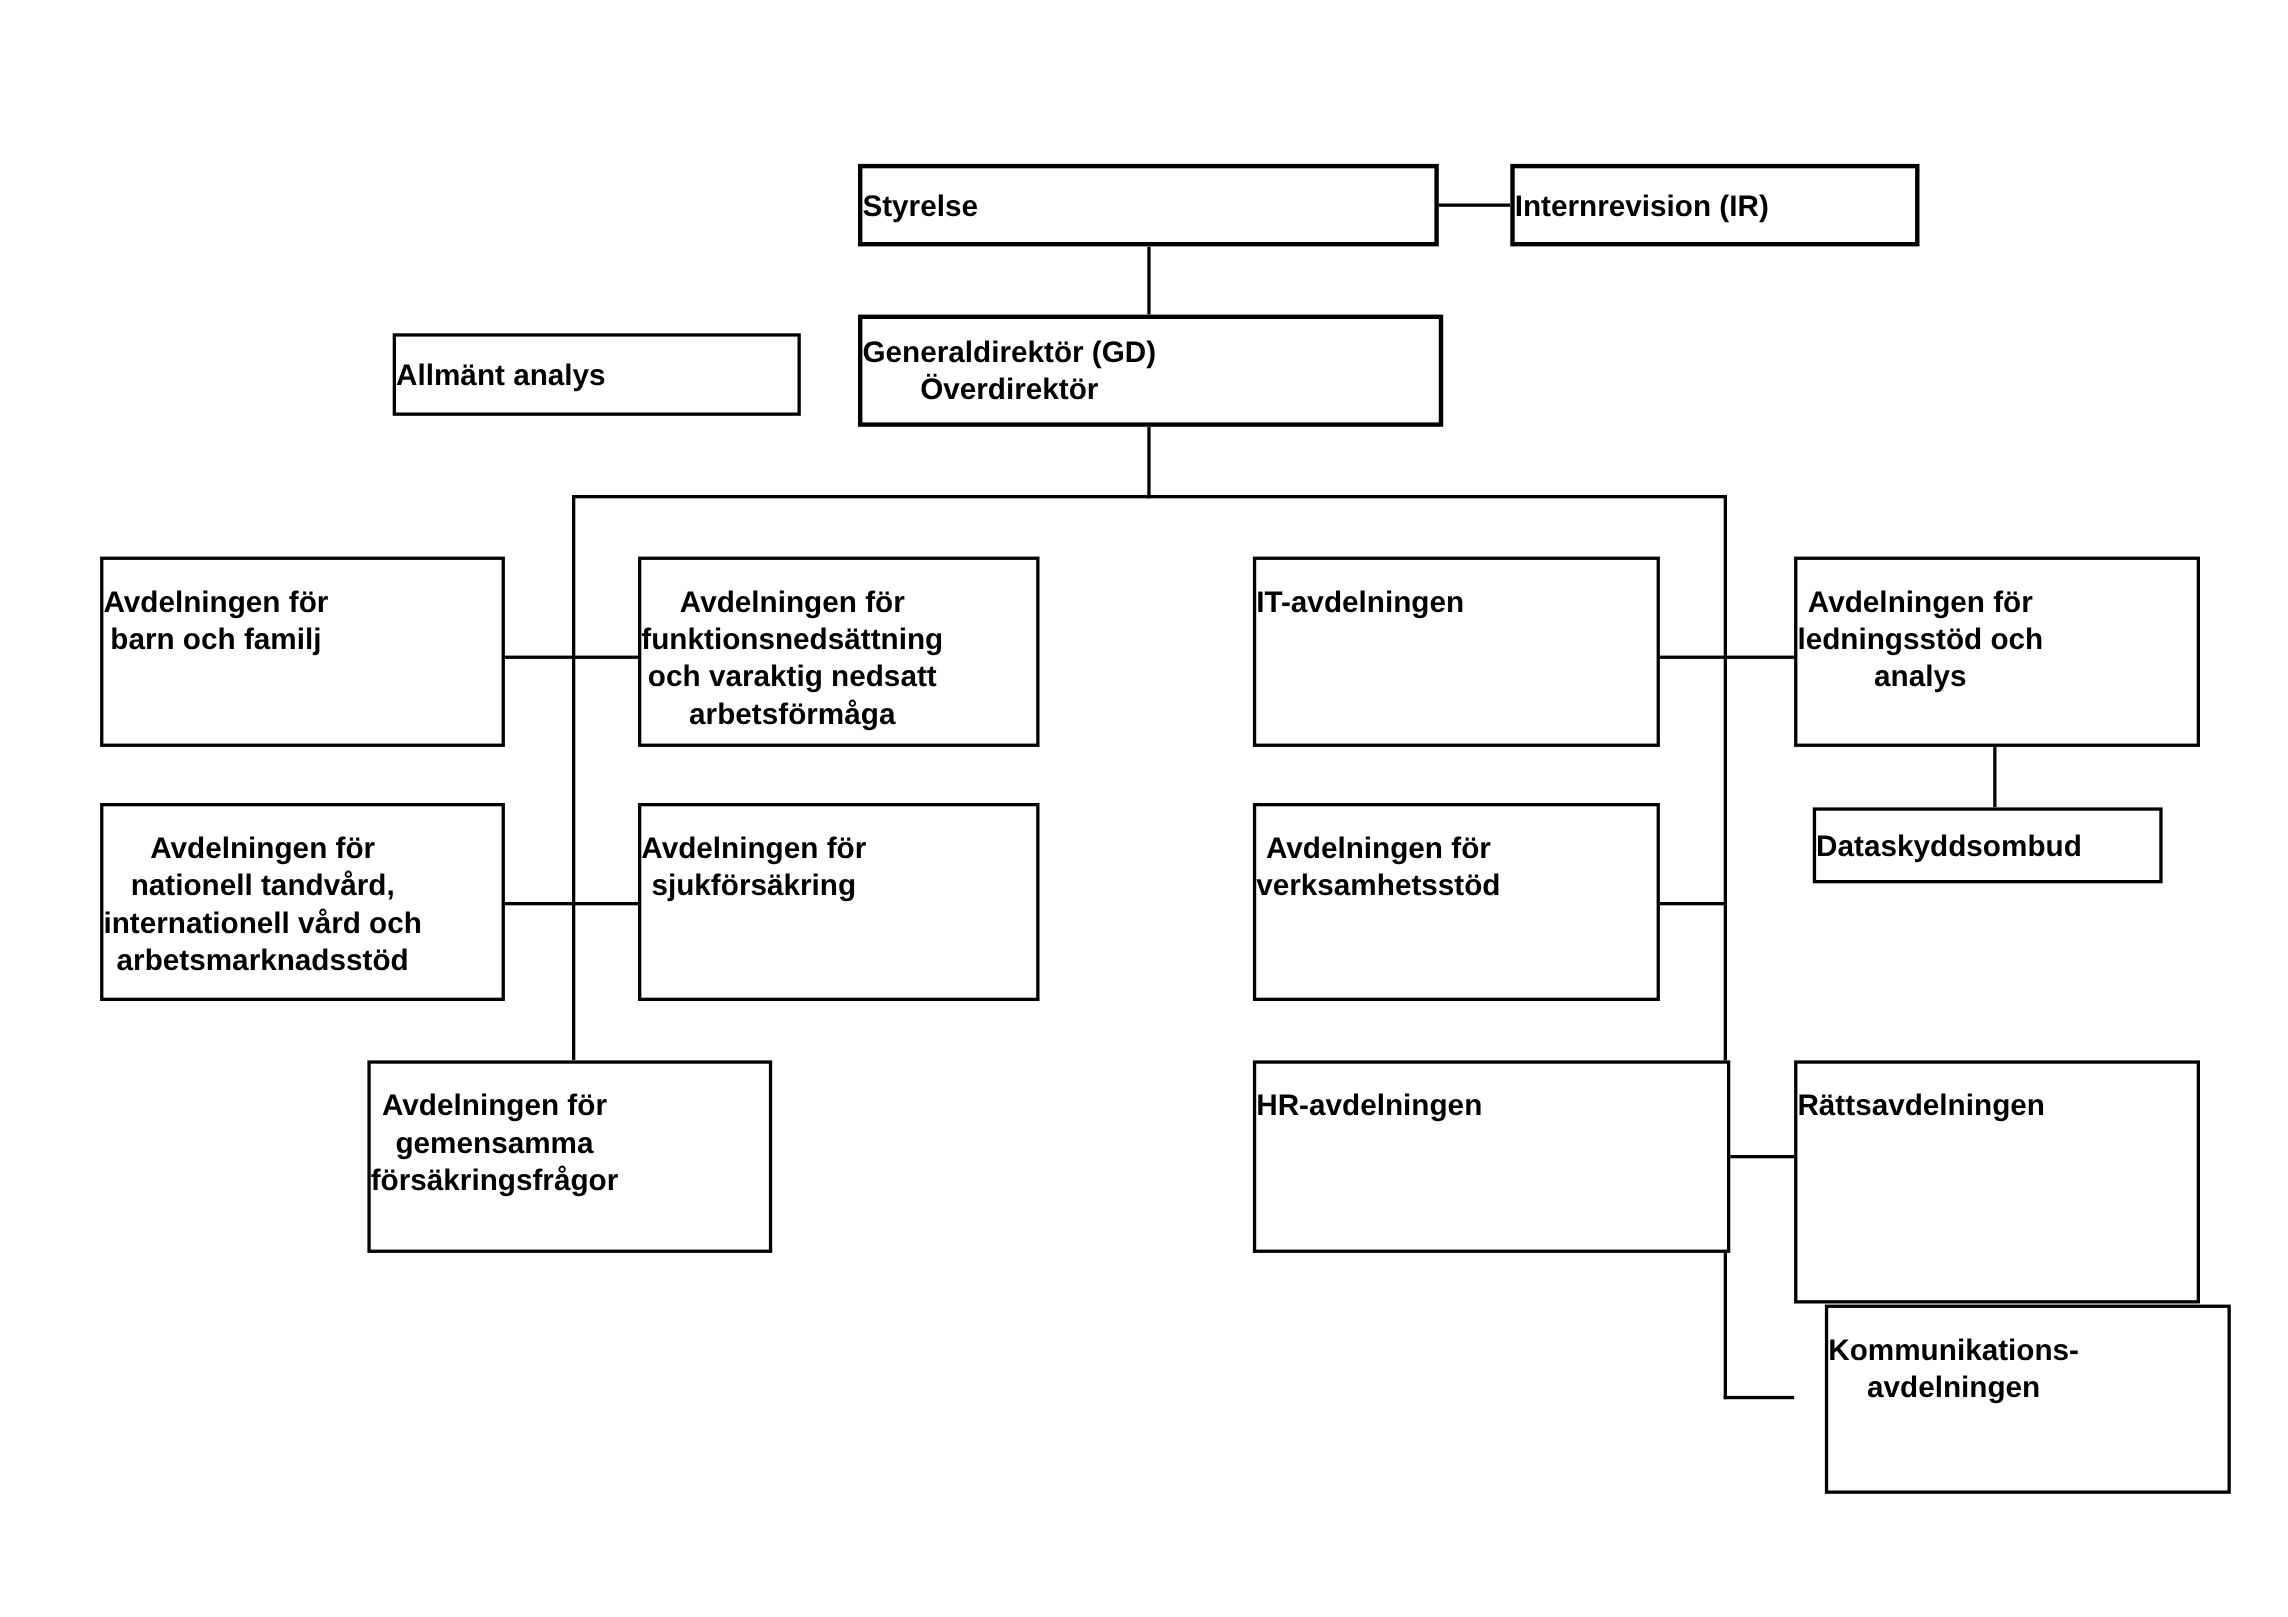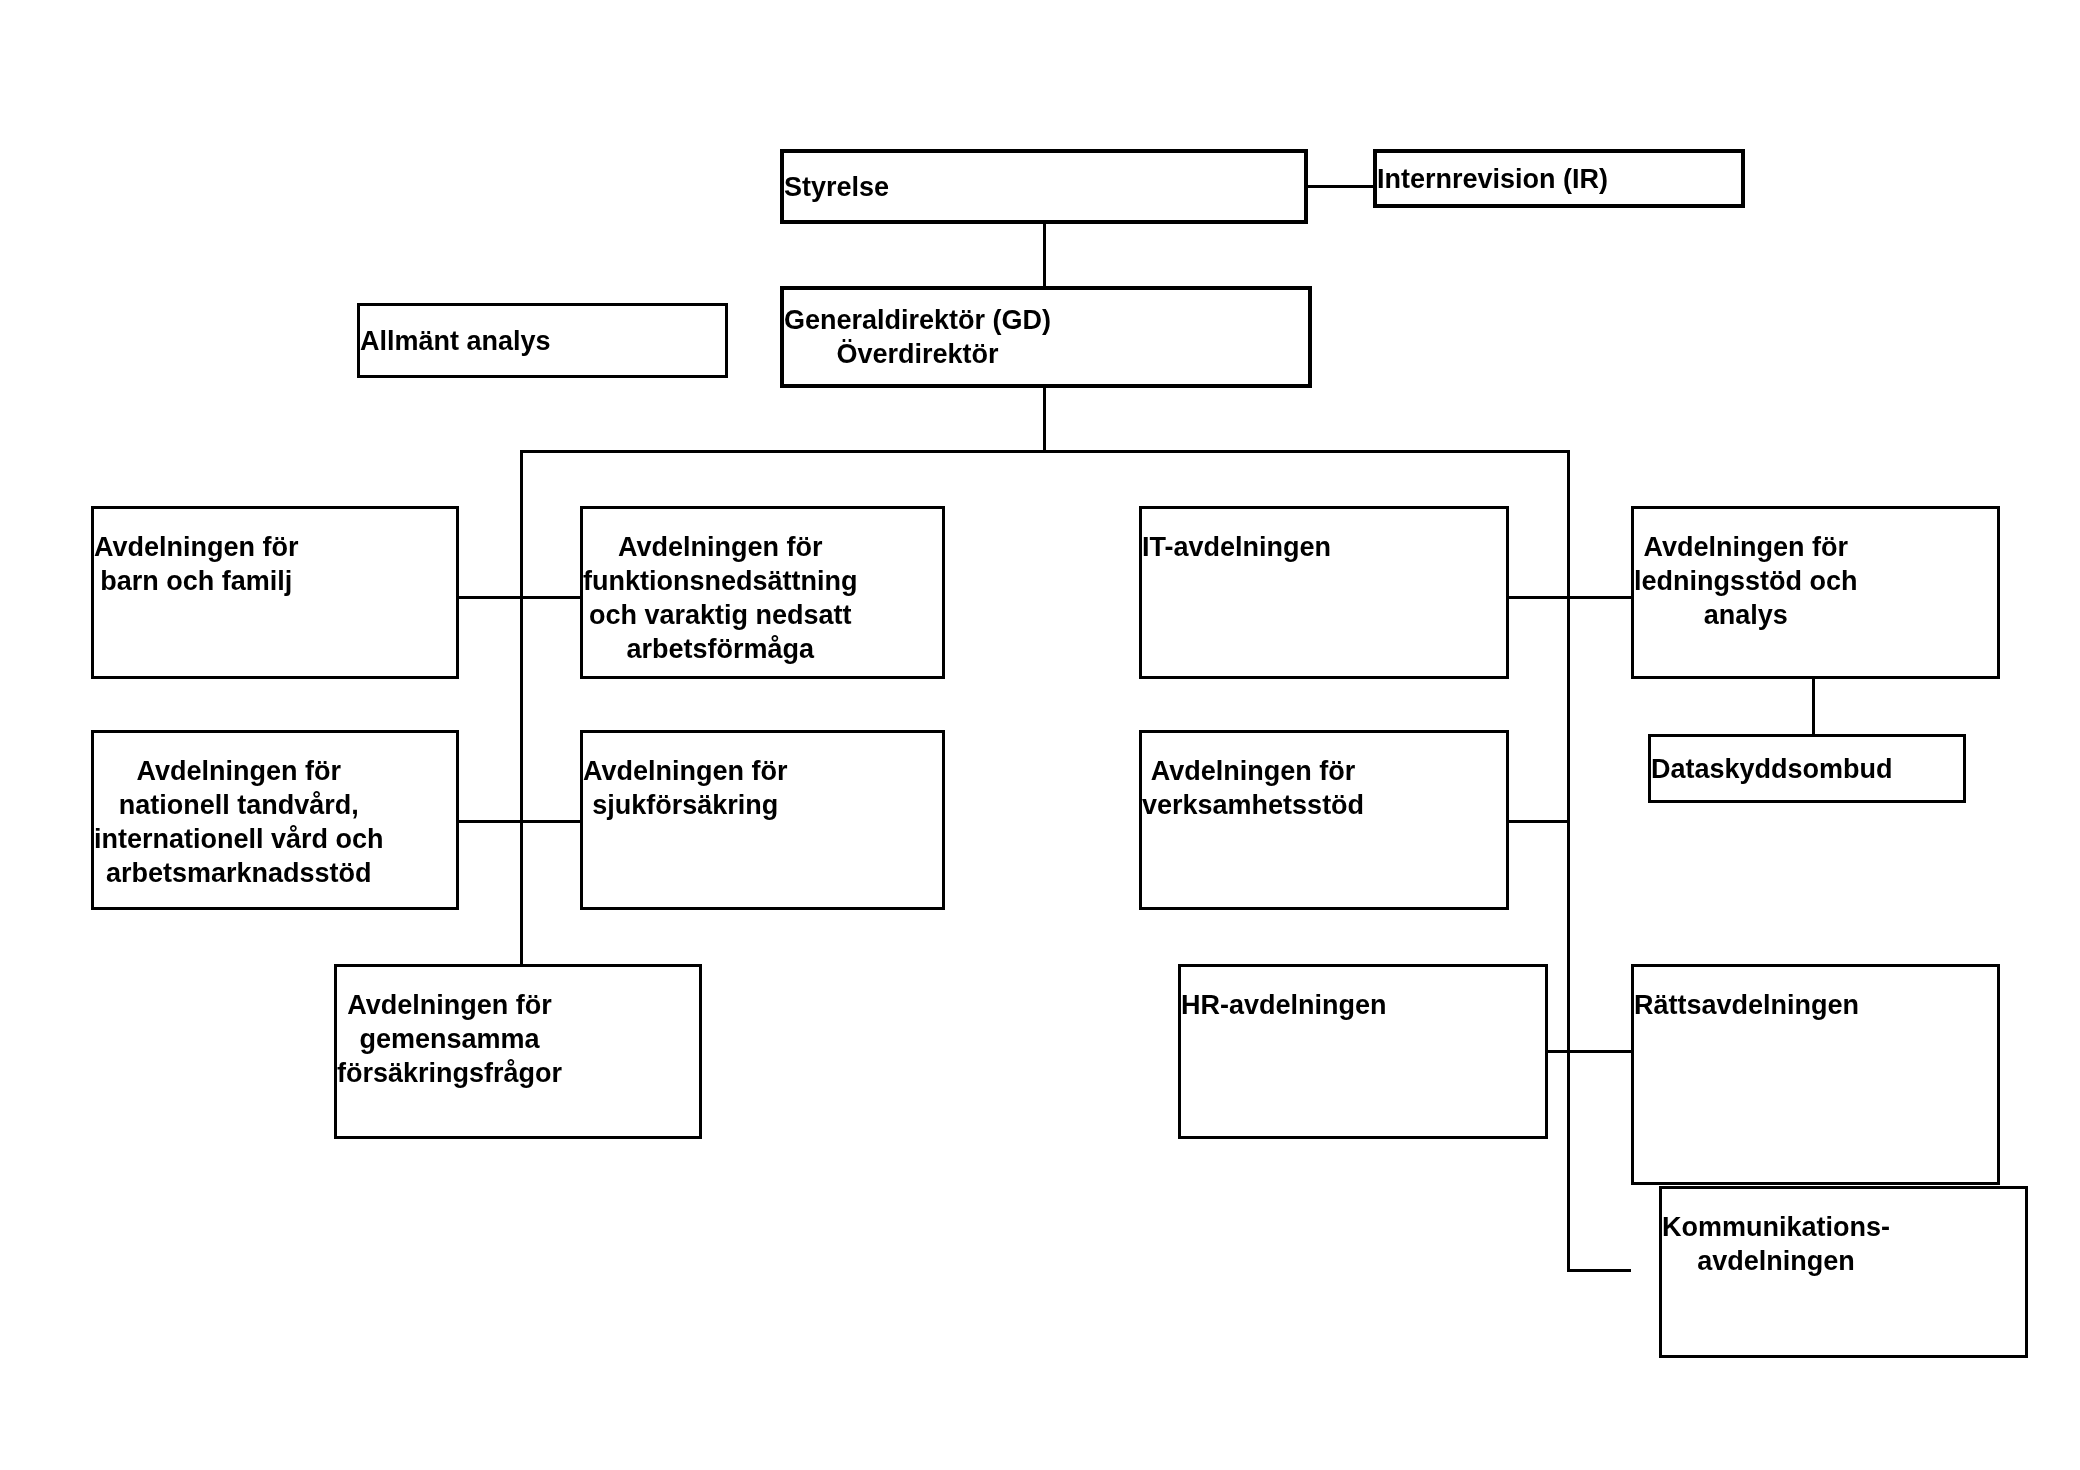--- a/index.html
+++ b/index.html
@@ -24,35 +24,35 @@
     display: flex;
   }
   .box.heavy { border-width: 4px; }
   .box.vcenter { align-items: center; }
   .box.vtop { align-items: flex-start; padding-top: 21px; }
   .lbl { white-space: pre-line; display: block; }
   .edge { position: absolute; background: #000000; }
 
   
   #n-styrelse       { left: 780px;  top: 149px;  width: 528px; height: 75px; }
-  #n-internrevision { left: 1373px; top: 149px;  width: 372px; height: 59px; }
+  #n-internrevision { left: 1373px; top: 149px;  width: 372px; height: 75px; }
   #n-gd             { left: 780px;  top: 286px;  width: 532px; height: 102px; }
   #n-allmant        { left: 357px;  top: 303px;  width: 371px; height: 75px; }
 
   #n-barn           { left: 91px;   top: 506px;  width: 368px; height: 173px; }
   #n-funk           { left: 580px;  top: 506px;  width: 365px; height: 173px; }
   #n-tand           { left: 91px;   top: 730px;  width: 368px; height: 180px; }
   #n-sjuk           { left: 580px;  top: 730px;  width: 365px; height: 180px; }
   #n-gemensamma     { left: 334px;  top: 964px;  width: 368px; height: 175px; }
 
   #n-it             { left: 1139px; top: 506px;  width: 370px; height: 173px; }
   #n-ledning        { left: 1631px; top: 506px;  width: 369px; height: 173px; }
   #n-verksamhet     { left: 1139px; top: 730px;  width: 370px; height: 180px; }
   #n-dataskydd      { left: 1648px; top: 734px;  width: 318px; height: 69px; }
-  #n-hr             { left: 1178px; top: 964px;  width: 370px; height: 175px; }
+  #n-hr             { left: 1139px; top: 964px;  width: 434px; height: 175px; }
   #n-ratts          { left: 1631px; top: 964px;  width: 369px; height: 221px; }
   #n-komm           { left: 1631px; top: 1186px; width: 369px; height: 172px; margin-left: 28px; }
 
   
   #e-styrelse-ir        { left: 1308px; top: 185px;  width: 65px;   height: 3px; }
   #e-styrelse-gd        { left: 1043px; top: 224px;  width: 3px;    height: 62px; }
   #e-gd-trunk           { left: 1043px; top: 388px;  width: 3px;    height: 65px; }
   #e-trunk-h            { left: 520px;  top: 450px;  width: 1050px; height: 3px; }
   #e-left-trunk-v       { left: 520px;  top: 450px;  width: 3px;    height: 514px; }
   #e-right-trunk-v      { left: 1567px; top: 450px;  width: 3px;    height: 822px; }

